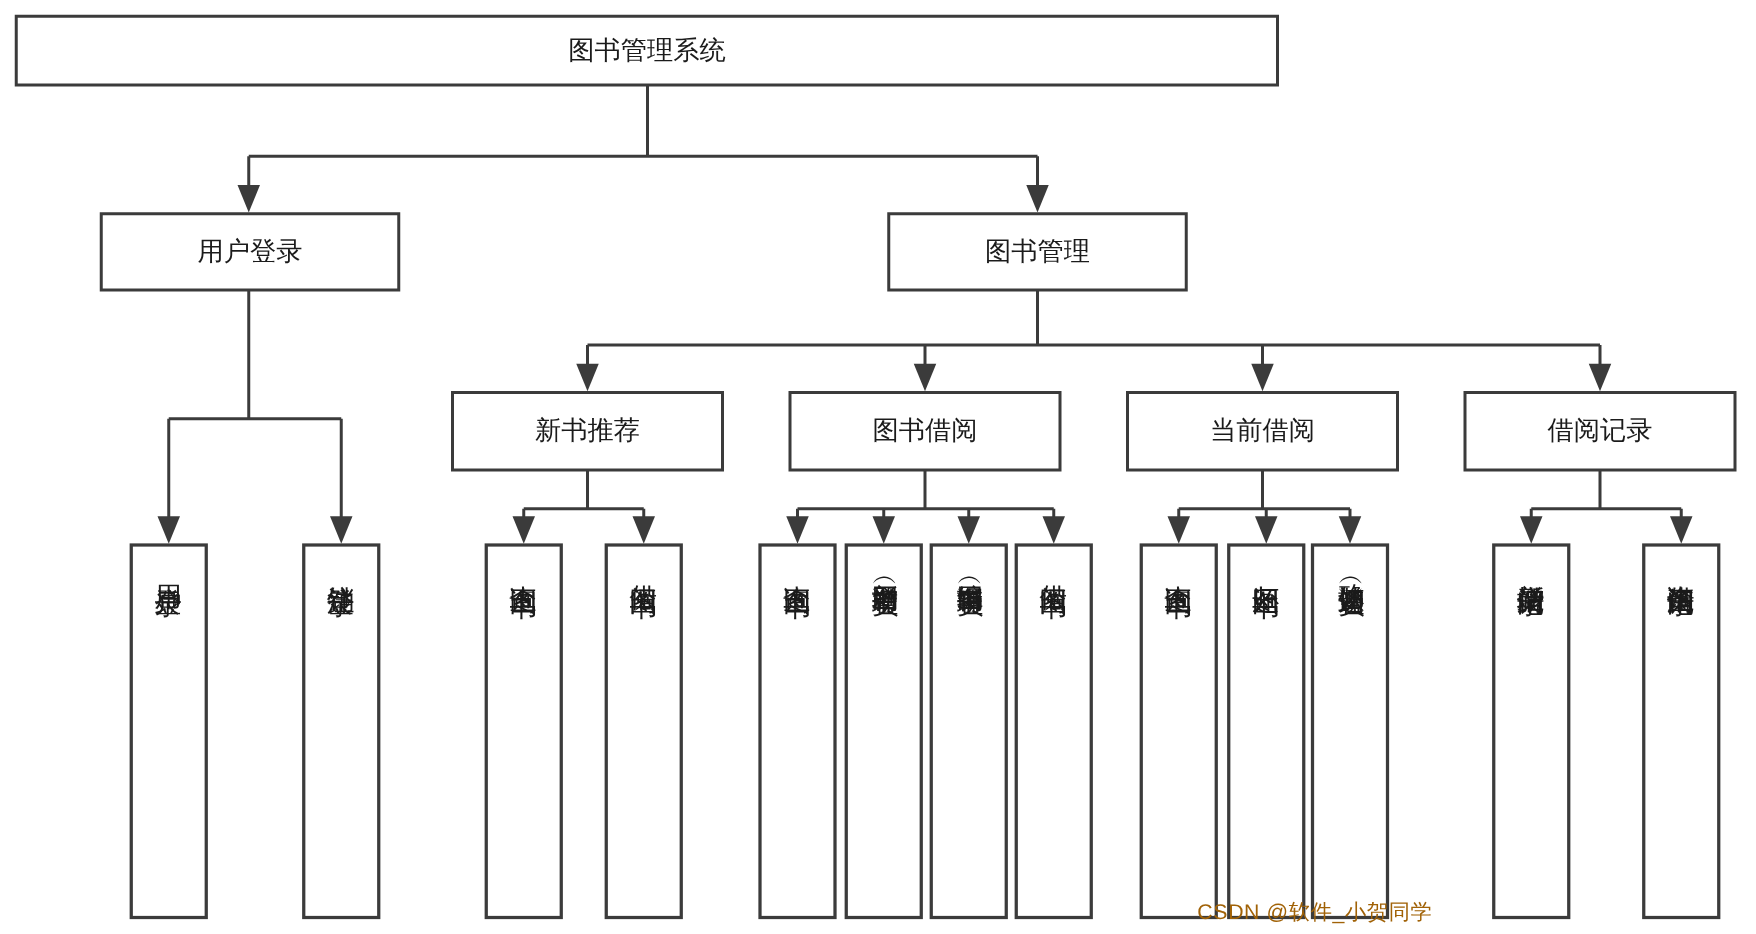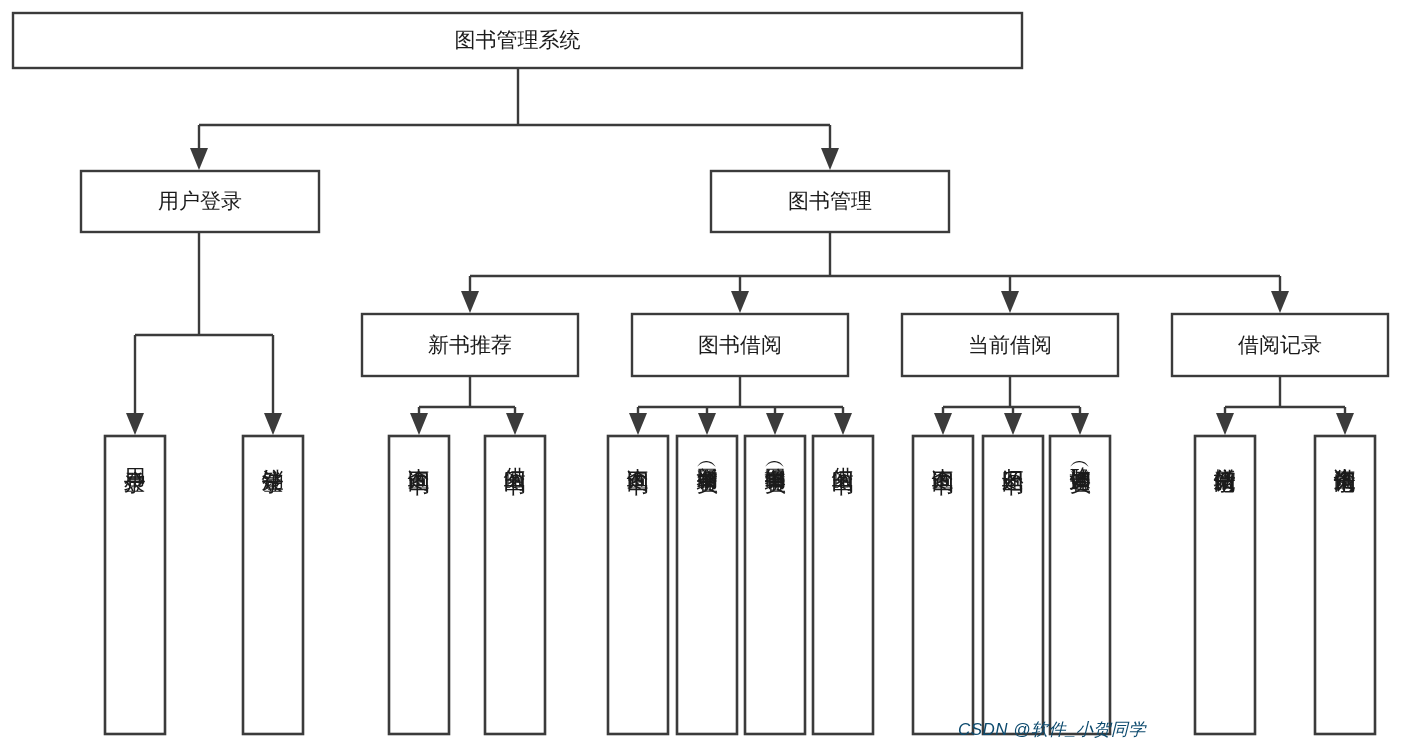--- a/index.html
+++ b/index.html
@@ -67,24 +67,23 @@
     letter-spacing: 2px;
     color: #1b1b1b;
     white-space: nowrap;
   }
   .watermark {
     position: absolute;
     right: 8px;
     bottom: 6px;
     font-family: "Liberation Sans", "DejaVu Sans", sans-serif;
     font-size: 17px;
-    color: #0c4a6e;
+    color: #a16207;
     letter-spacing: 0.5px;
     white-space: nowrap;
-    font-style: italic;
   }
 </style>
 </head>
 <body>
 
 <div id="diagram-root">
   <svg id="flow" viewBox="0 0 1405 747">
     <g id="connector-layer">
         <g>
           <path d="M518 68 L518 125" class="conn"></path>

